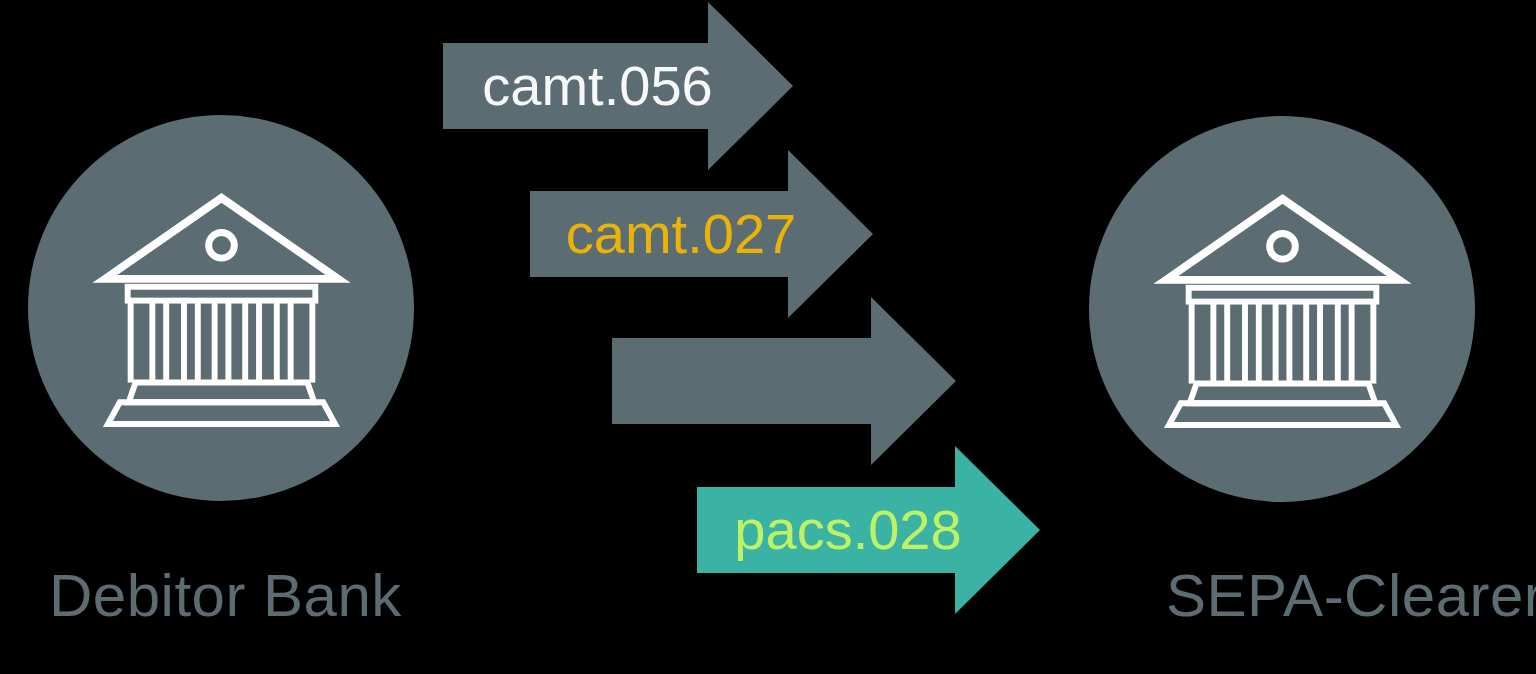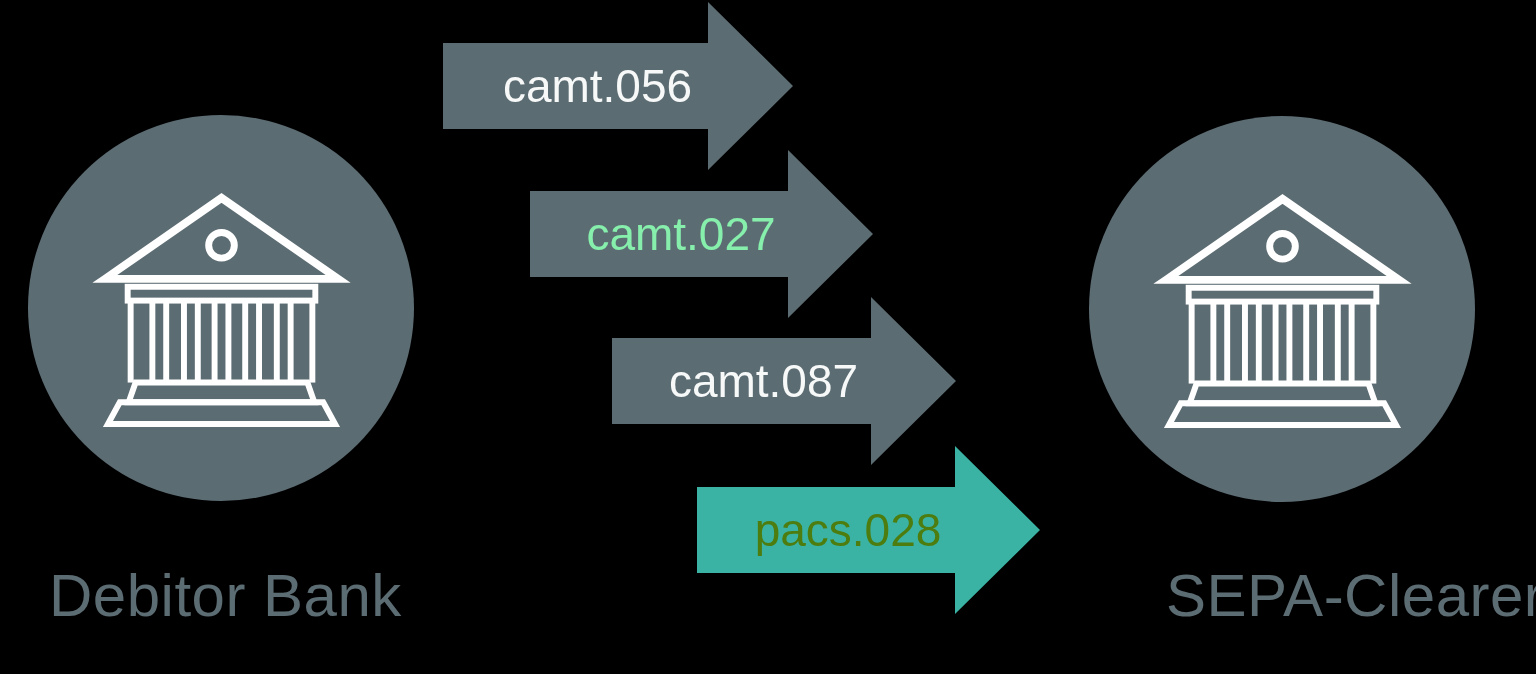--- a/index.html
+++ b/index.html
@@ -40,21 +40,21 @@
       calc(100% - 85px) 127px,
       0 127px
     );
   }
   .arrow-label{
     position:absolute;
     left:22px;top:0;
     width:calc(100% - 85px);
     height:168px;line-height:168px;
     text-align:center;
-    font-size:46px;
+    font-size:56px;
     white-space:nowrap;
   }
   .arrow-1{left:443px;top:2px;width:350px;}
   .arrow-2{left:530px;top:150px;width:343px;}
   .arrow-3{left:612px;top:297px;width:344px;}
   .arrow-4{left:697px;top:446px;width:343px;}
   svg{overflow:visible;}
 </style>
 </head>
 <body>
@@ -115,26 +115,25 @@
   </div>
   <div class="entity-label entity-label-right" style="color: rgb(92, 108, 115); margin-left: 36px;">SEPA-Clearer</div>
 
   <div class="arrow arrow-1">
     <div class="arrow-shape" style="background: rgb(92, 108, 115);"></div>
     <span class="arrow-label" style="color: rgb(247, 249, 249);">camt.056</span>
   </div>
 
   <div class="arrow arrow-2">
     <div class="arrow-shape" style="background: rgb(92, 108, 115);"></div>
-    <span class="arrow-label" style="color: #86efac;">camt.027</span>
+    <span class="arrow-label" style="color: #eab308;">camt.027</span>
   </div>
 
   <div class="arrow arrow-3">
     <div class="arrow-shape" style="background: rgb(92, 108, 115);"></div>
-    <span class="arrow-label" style="color: rgb(247, 249, 249);">camt.087</span>
   </div>
 
   <div class="arrow arrow-4">
     <div class="arrow-shape" style="background: rgb(59, 179, 164);"></div>
-    <span class="arrow-label" style="color: #4d7c0f;">pacs.028</span>
+    <span class="arrow-label" style="color: #bef264;">pacs.028</span>
   </div>
 
 </div>
 
 </body></html>

